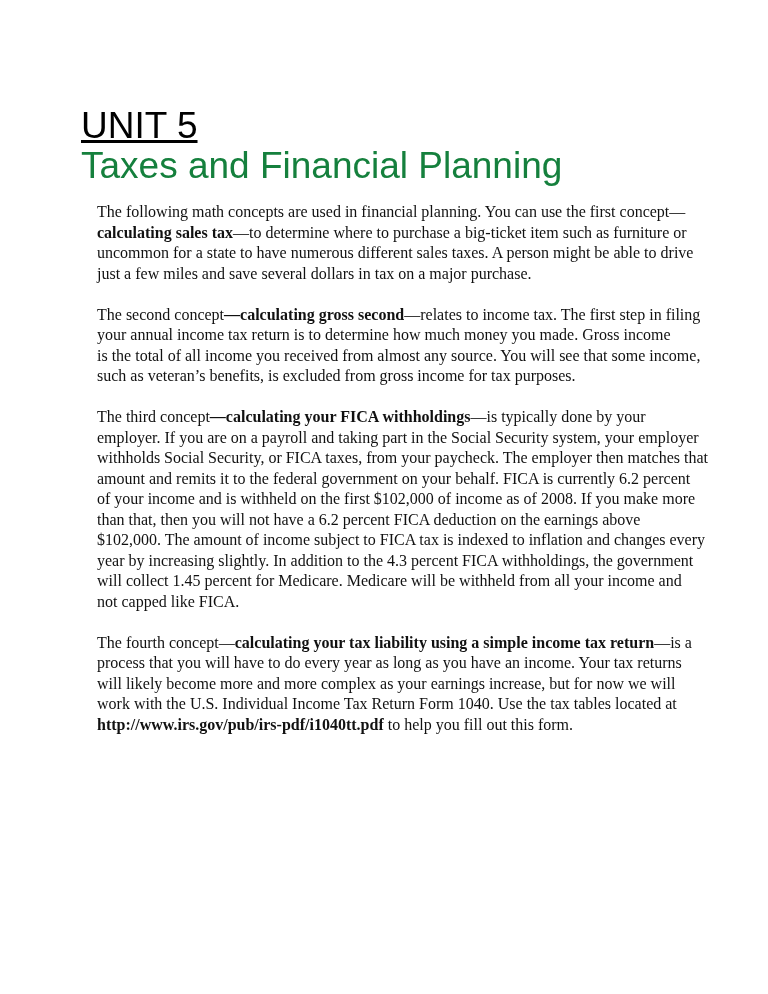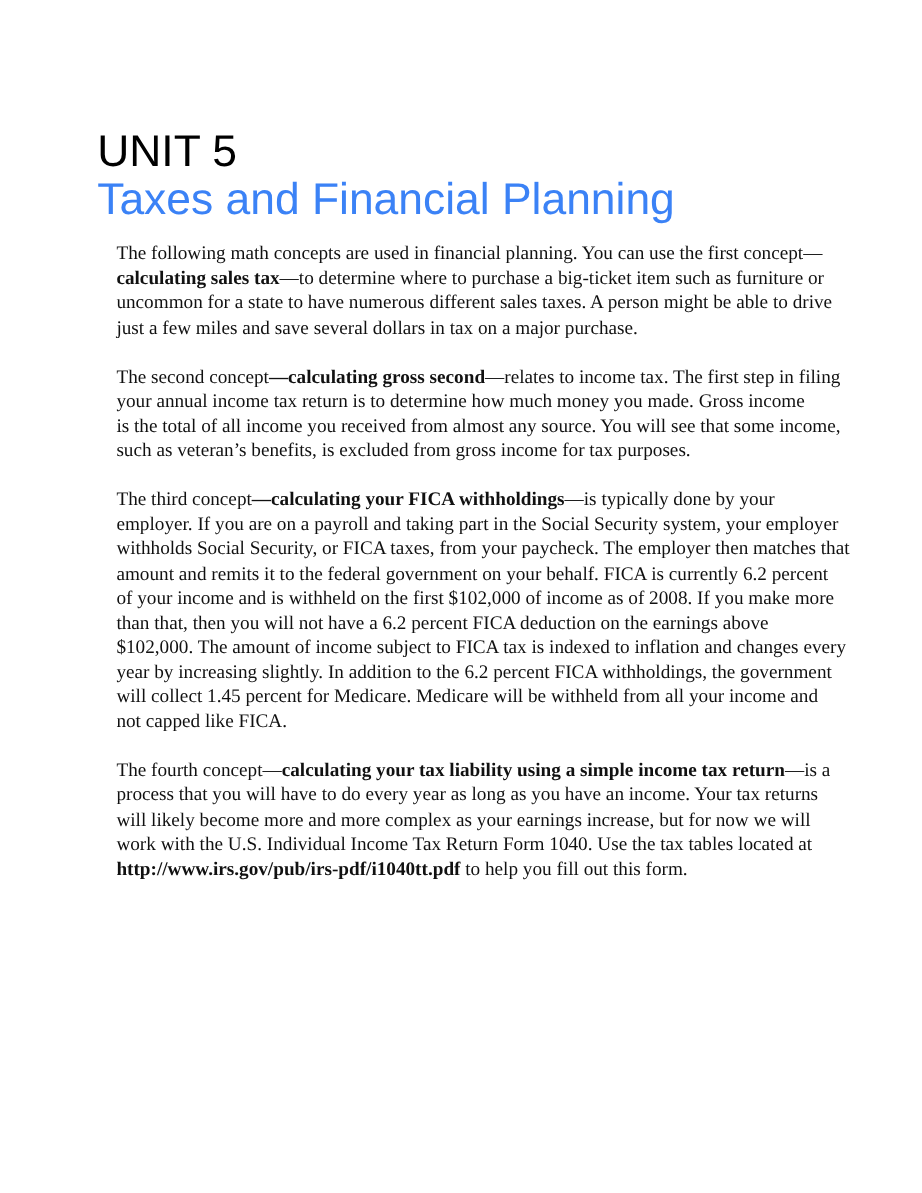--- a/index.html
+++ b/index.html
@@ -20,26 +20,27 @@
       width: 640px;
     }
     .unit-title {
       font-family: "Liberation Sans", sans-serif;
       font-size: 37px;
       line-height: 40px;
       color: #000000;
       margin: 0;
       font-weight: normal;
       letter-spacing: 0px;
+      text-decoration: underline;
     }
     .unit-subtitle {
       font-family: "Liberation Sans", sans-serif;
       font-size: 37px;
       line-height: 40px;
-      color: #3b82f6;
+      color: #15803d;
       margin: 0;
       font-weight: normal;
     }
     .body-text {
       font-family: "Liberation Serif", serif;
       font-size: 16px;
       line-height: 20.5px;
       color: #111111;
       margin: 16px;
     }
@@ -72,21 +73,21 @@
         <span class="line"><span>such as veteran’s benefits, is excluded from gross income for tax purposes.</span></span>
       </p>
       <p class="para">
         <span class="line"><span>The third concept</span><b>—calculating your FICA withholdings</b><span>—is typically done by your</span></span>
         <span class="line"><span>employer. If you are on a payroll and taking part in the Social Security system, your employer</span></span>
         <span class="line"><span>withholds Social Security, or FICA taxes, from your paycheck. The employer then matches that</span></span>
         <span class="line"><span>amount and remits it to the federal government on your behalf. FICA is currently 6.2 percent</span></span>
         <span class="line"><span>of your income and is withheld on the first $102,000 of income as of 2008. If you make more</span></span>
         <span class="line"><span>than that, then you will not have a 6.2 percent FICA deduction on the earnings above</span></span>
         <span class="line"><span>$102,000. The amount of income subject to FICA tax is indexed to inflation and changes every</span></span>
-        <span class="line"><span>year by increasing slightly. In addition to the 6.2 percent FICA withholdings, the government</span></span>
+        <span class="line"><span>year by increasing slightly. In addition to the 4.3 percent FICA withholdings, the government</span></span>
         <span class="line"><span>will collect 1.45 percent for Medicare. Medicare will be withheld from all your income and</span></span>
         <span class="line"><span>not capped like FICA.</span></span>
       </p>
       <p class="para">
         <span class="line"><span>The fourth concept—</span><b>calculating your tax liability using a simple income tax return</b><span>—is a</span></span>
         <span class="line"><span>process that you will have to do every year as long as you have an income. Your tax returns</span></span>
         <span class="line"><span>will likely become more and more complex as your earnings increase, but for now we will</span></span>
         <span class="line"><span>work with the U.S. Individual Income Tax Return Form 1040. Use the tax tables located at</span></span>
         <span class="line"><b>http://www.irs.gov/pub/irs-pdf/i1040tt.pdf</b><span> to help you fill out this form.</span></span>
       </p>

